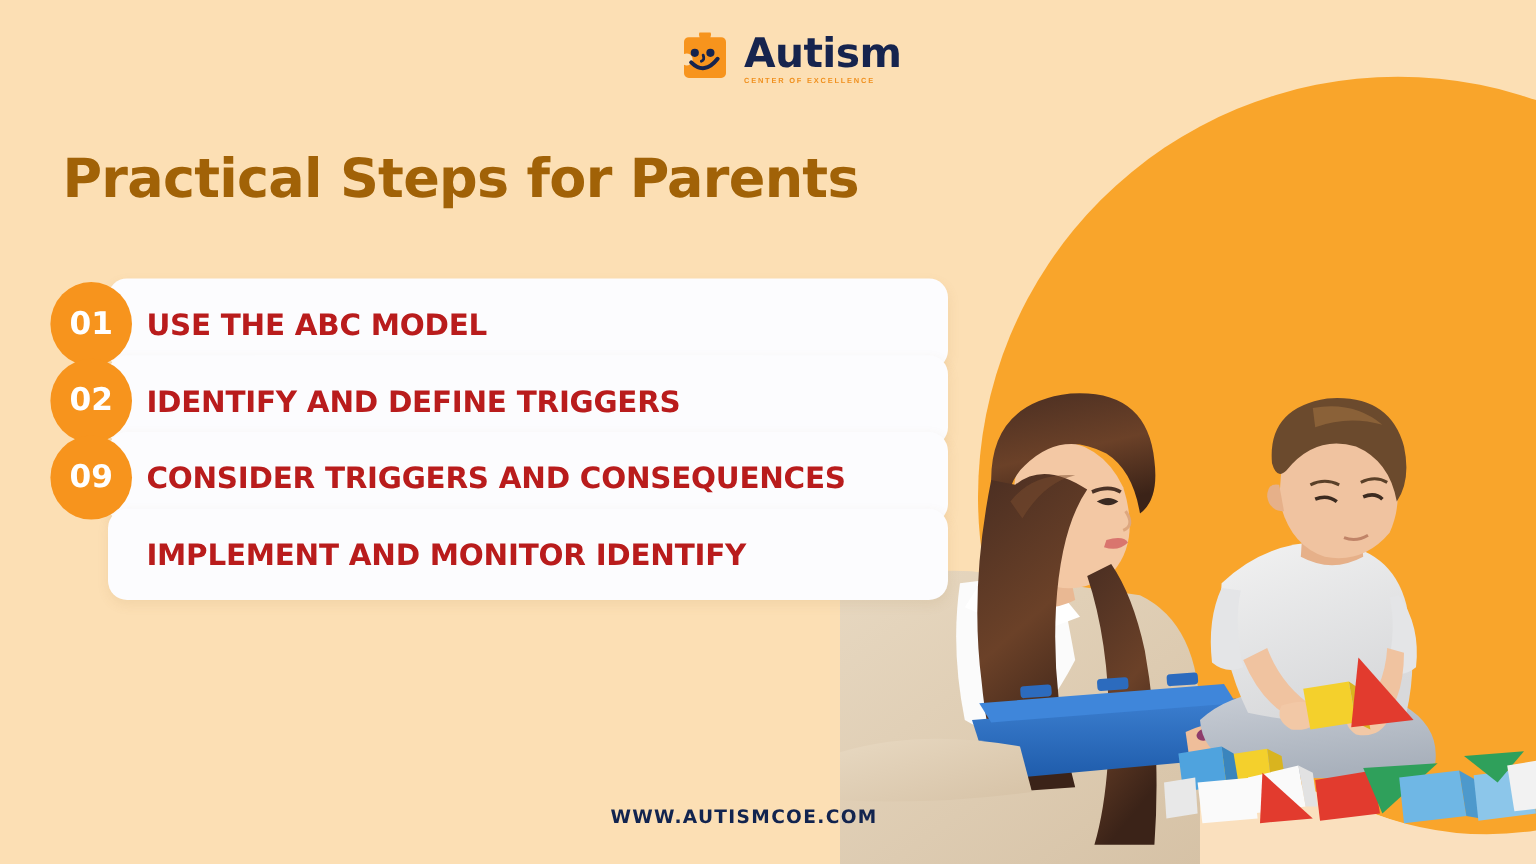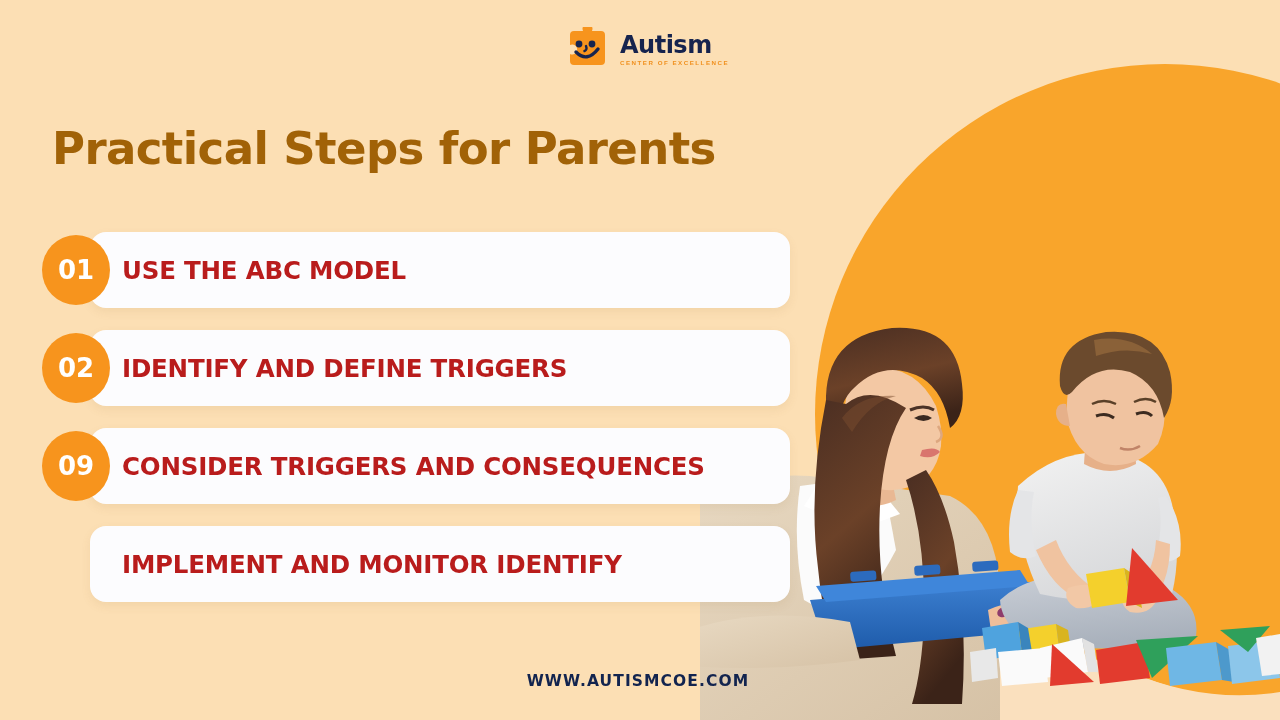--- a/index.html
+++ b/index.html
@@ -59,21 +59,21 @@
     height: 46px;
     flex: none;
   }
   .logo-text {
     display: flex;
     flex-direction: column;
     justify-content: center;
     line-height: 1;
   }
   .logo-word {
-    font-size: 24px;
+    font-size: 34px;
     font-weight: bold;
     color: #16244E;
     letter-spacing: -0.5px;
     font-family: "DejaVu Sans", sans-serif;
   }
   .logo-sub {
     font-size: 6.2px;
     font-weight: bold;
     color: #F0901E;
     letter-spacing: 1.5px;
@@ -97,21 +97,20 @@
   
   .steps {
     position: absolute;
     left: 42px;
     top: 232px;
     width: 710px;
   }
   .step {
     position: relative;
     height: 64px;
-    margin-bottom: 34px;
   }
   .step-card {
     position: absolute;
     left: 48px;
     top: 0;
     width: 700px;
     height: 76px;
     background: #FCFCFE;
     border-radius: 16px;
     box-shadow: 0 4px 10px rgba(160,120,60,0.10);
@@ -154,21 +153,20 @@
     position: absolute;
     left: 0;
     top: 672px;
     width: 1240px;
     text-align: center;
     font-size: 15.5px;
     font-weight: bold;
     color: #12244F;
     letter-spacing: 1.1px;
     font-family: "DejaVu Sans", sans-serif;
-    padding-left: 18px;
   }
 </style>
 </head>
 <body>
 
 <div class="slide">
 
   <div class="bg-circle"></div>
 
   <div class="photo">

